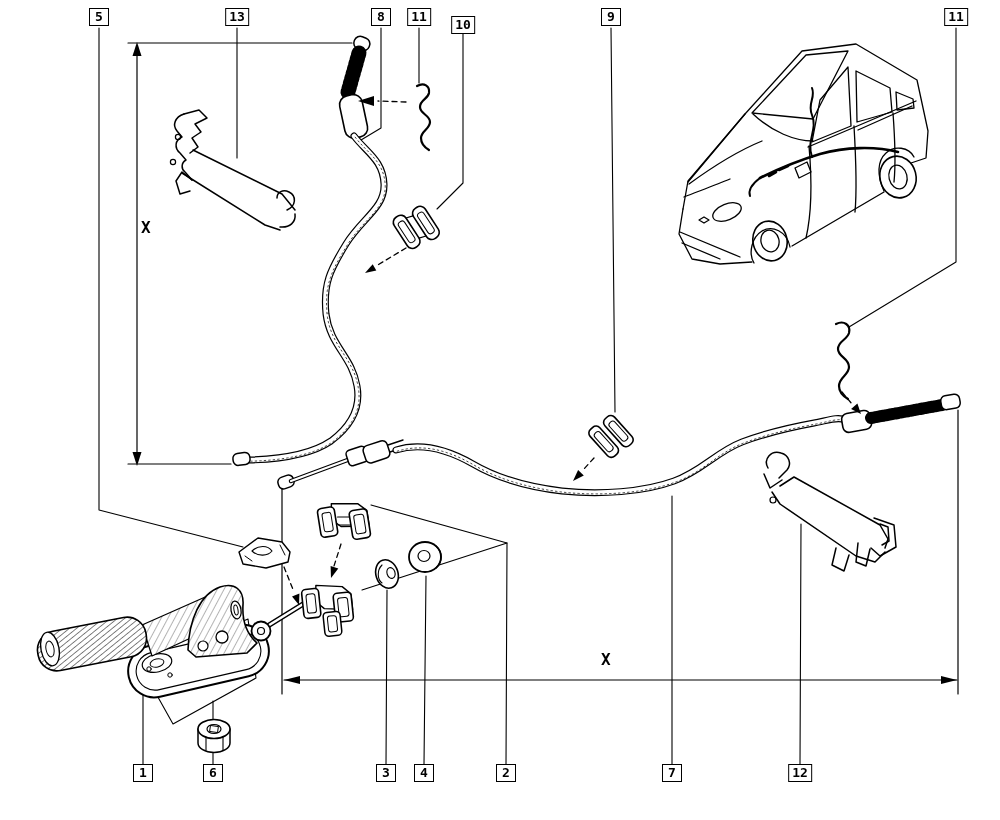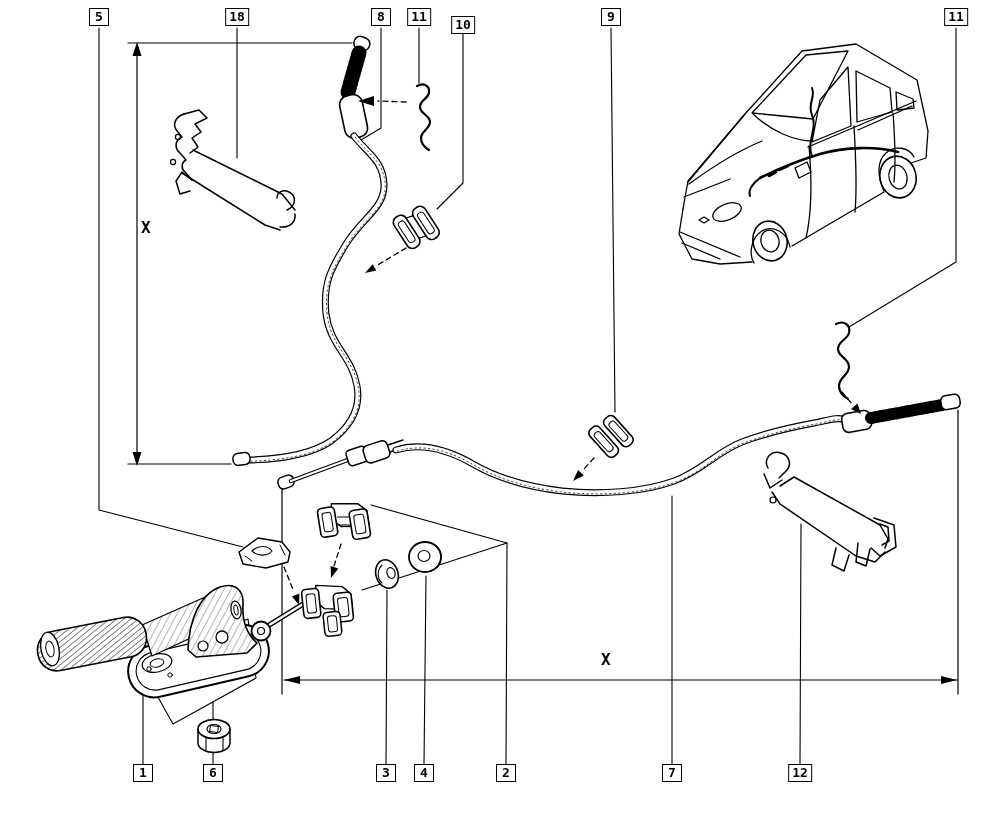--- a/index.html
+++ b/index.html
@@ -256,21 +256,21 @@
     <path d="M 284 567 L 294 592" stroke-width="1.3" stroke-dasharray="5 4"></path>
     <polygon points="299,605 299.4,593.4 292,596.4" fill="#000" stroke="none"></polygon>
     <path d="M 594 458 L 583 470" stroke-width="1.3" stroke-dasharray="5 4"></path>
     <polygon points="573,481 583.8,475.4 578.1,470.1" fill="#000" stroke="none"></polygon>
     <path d="M 842 392 L 852 404" stroke-width="1.3" stroke-dasharray="5 4"></path>
     <polygon points="861,414 857.4,403.4 851.1,408.9" fill="#000" stroke="none"></polygon>
   </g>
 </svg>
 
   <div class="co" style="left:99px;top:8px">5</div>
-  <div class="co" style="left:237px;top:8px">18</div>
+  <div class="co" style="left:237px;top:8px">13</div>
   <div class="co" style="left:381px;top:8px">8</div>
   <div class="co" style="left:419px;top:8px">11</div>
   <div class="co" style="left:463px;top:16px">10</div>
   <div class="co" style="left:611px;top:8px">9</div>
   <div class="co" style="left:956px;top:8px">11</div>
 
   <div class="co" style="left:143px;top:764px">1</div>
   <div class="co" style="left:213px;top:764px">6</div>
   <div class="co" style="left:386px;top:764px">3</div>
   <div class="co" style="left:424px;top:764px">4</div>

